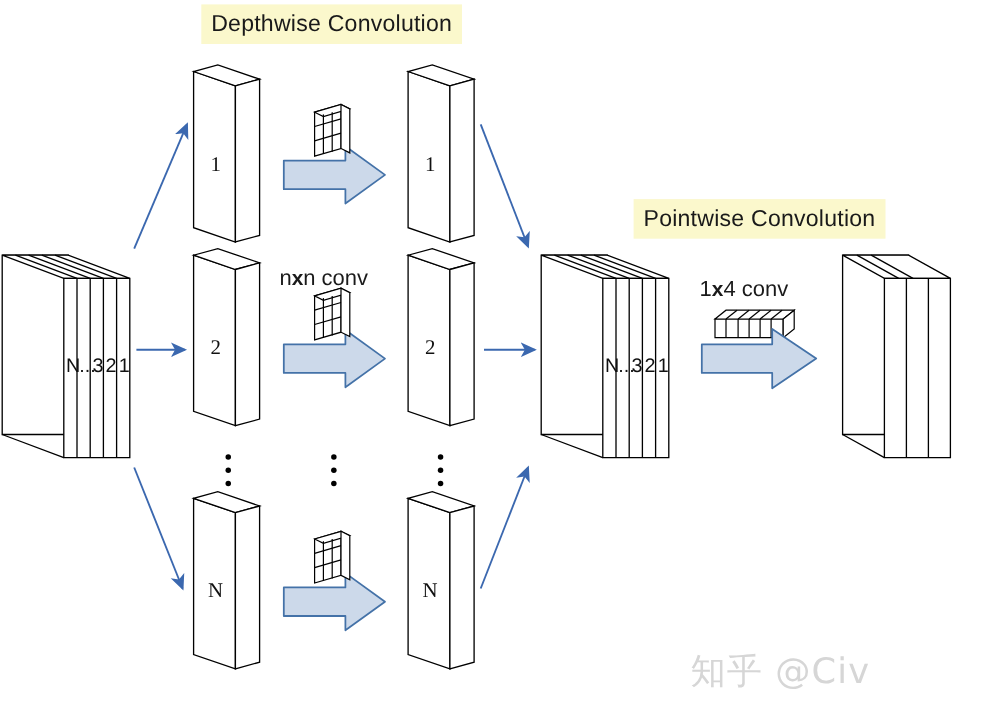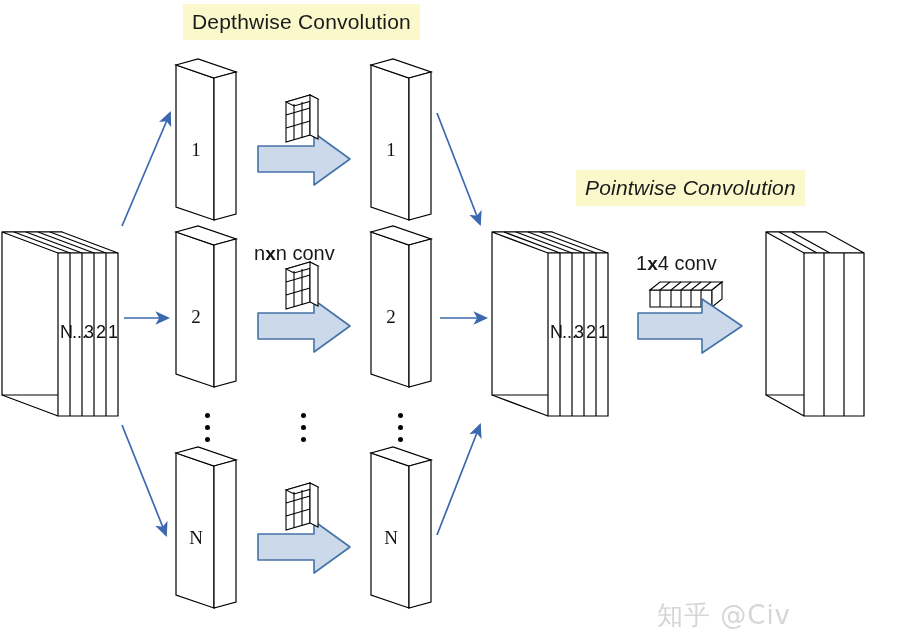--- a/index.html
+++ b/index.html
@@ -29,21 +29,21 @@
     color:#1a1a1a;
     font-size:20px;
     line-height:26px;
     white-space:nowrap;
     background:transparent;
   }
   .plain-label .x{font-weight:bold;font-size:19px;}
   .watermark{
     position:absolute;
     right:18px;bottom:8px;
-    font-size:26px;
+    font-size:32px;
     color:#d6d6d6;
     letter-spacing:1px;
     white-space:nowrap;
     font-family:"DejaVu Sans",sans-serif;
   }
   .slab-num{
     position:absolute;
     font-size:19px;
     color:#111;
     text-align:center;
@@ -224,21 +224,21 @@
       <line x1="122" y1="425" x2="166" y2="535" marker-end="url(#ahead)"></line>
 
       <line x1="437" y1="113" x2="480" y2="224" marker-end="url(#ahead)"></line>
       <line x1="440" y1="318" x2="486" y2="318" marker-end="url(#ahead)"></line>
       <line x1="437" y1="535" x2="480" y2="425" marker-end="url(#ahead)"></line>
     </g>
   </svg>
 
   <div class="hl-label" style="left:183px;top:4px;">Depthwise Convolution</div>
 
-  <div class="hl-label" style="left:576px;top:170px;font-style:italic;">Pointwise Convolution</div>
+  <div class="hl-label" style="left:576px;top:181px;">Pointwise Convolution</div>
 
   <div class="plain-label" style="left:254px;top:228px;margin-top:12px;">
     <span>n</span><span class="x">x</span><span>n conv</span>
   </div>
 
   <div class="plain-label" style="left:636px;top:250px;">
     <span>1</span><span class="x">x</span><span>4 conv</span>
   </div>
 
   <div class="cube-num" style="left:60px;top:322px;">N</div>

